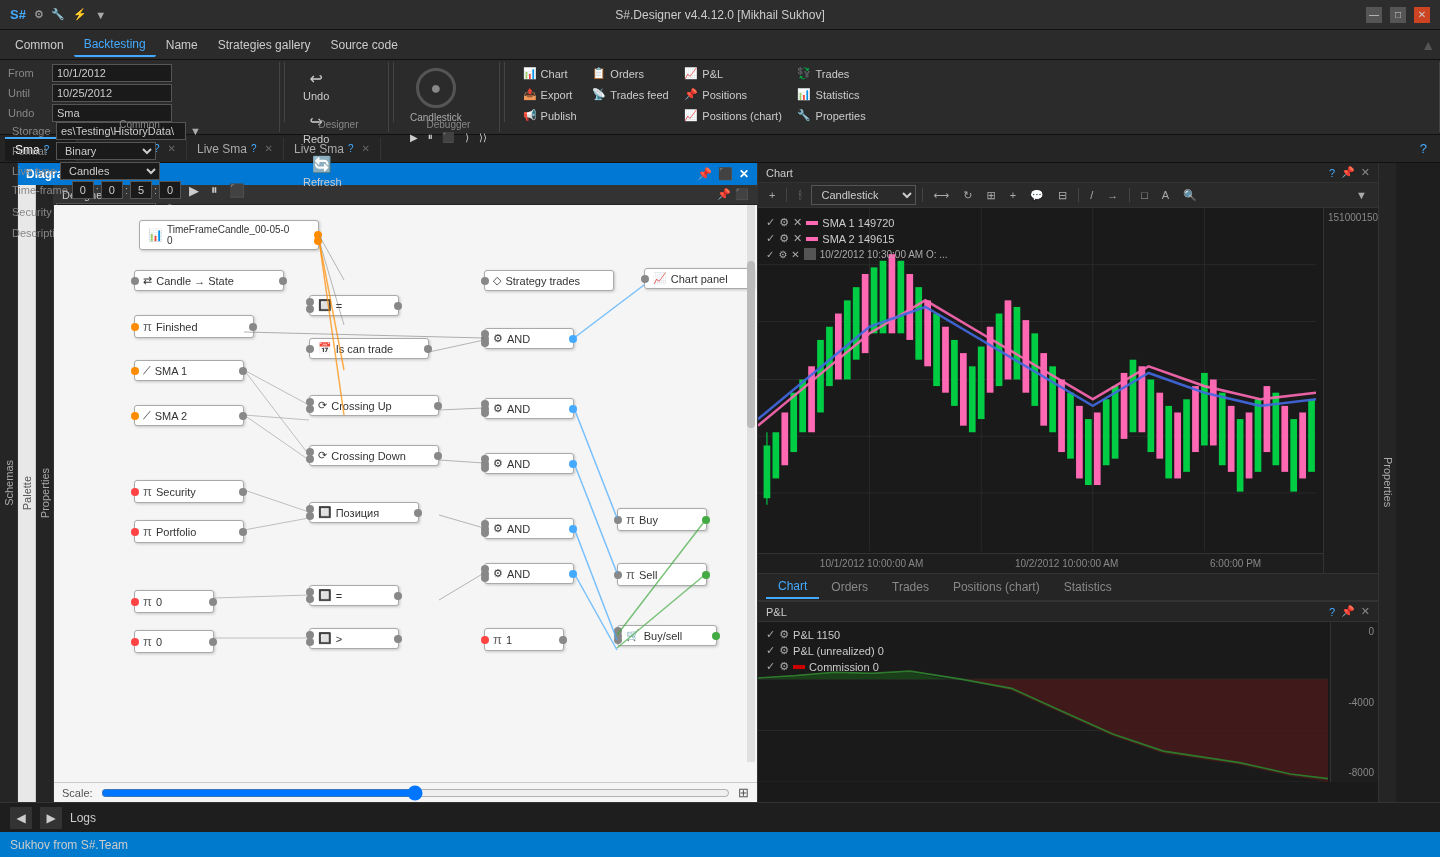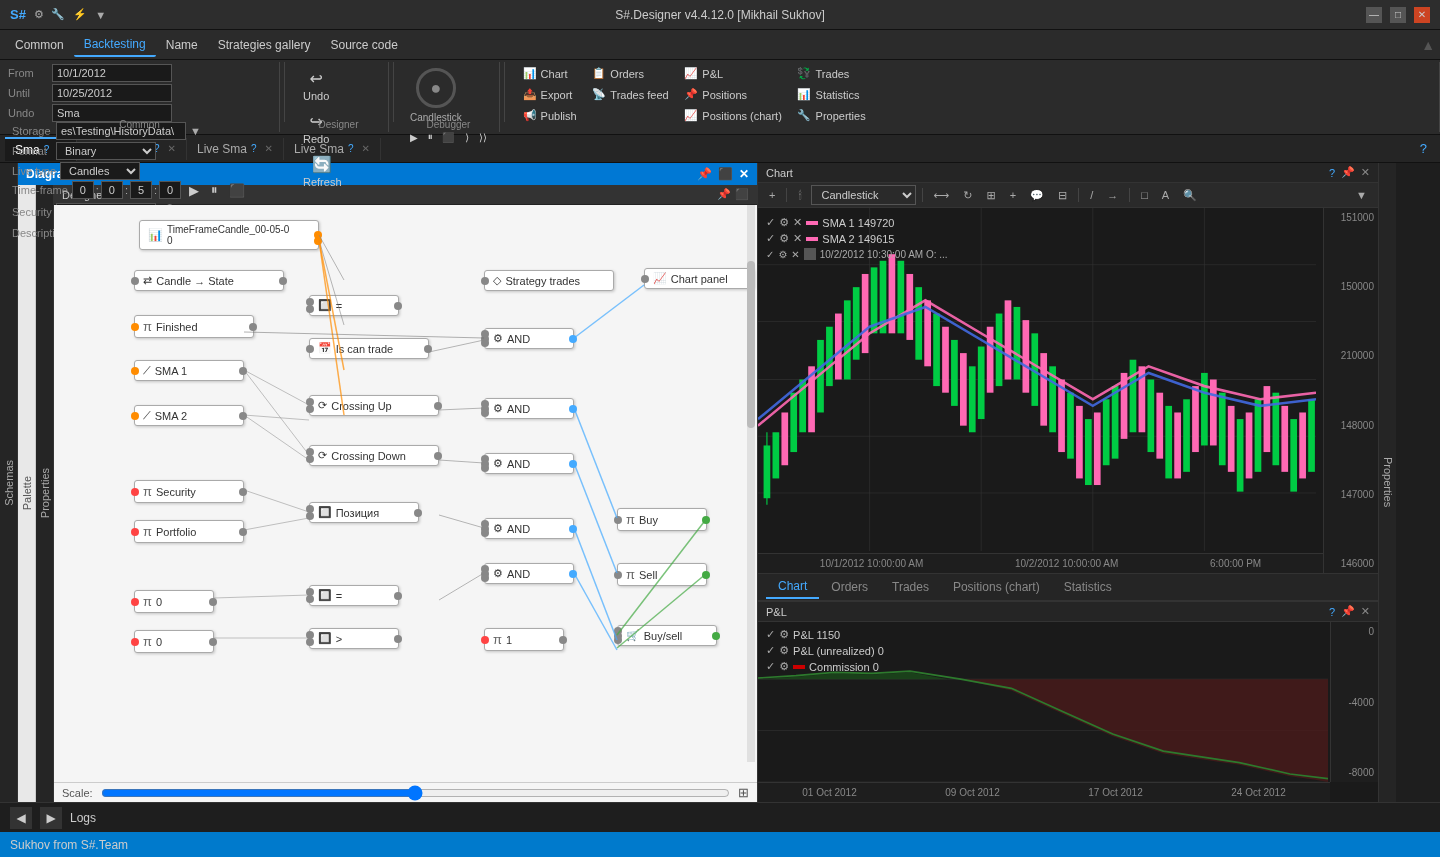--- a/index.html
+++ b/index.html
@@ -96,21 +96,21 @@
     .node-port.right { right: -4px; top: 50%; transform: translateY(-50%); }
     .node-port.orange { background: #ff8c00; }
     .node-port.blue { background: #4af; }
     .node-port.green { background: #4a4; }
     .node-port.red { background: #f44; }
 
     
     #connections-svg { position: absolute; top: 0; left: 0; width: 100%; height: 100%; pointer-events: none; }
 
     
-    .price-axis { position: absolute; right: 0; top: 0; bottom: 0; width: 55px; background: #1e1e1e; border-left: 1px solid #333; display: flex; flex-direction: column; justify-content: space-between; padding: 4px 4px; }
+    .price-axis { position: absolute; right: 0; top: 0; bottom: 0; width: 55px; background: #1e1e1e; border-left: 1px solid #333; display: flex; flex-direction: row; justify-content: space-between; padding: 4px 4px; }
     .price-label { font-size: 10px; color: #888; text-align: right; }
 
     
     .time-axis { position: absolute; bottom: 0; left: 0; right: 55px; height: 20px; background: #1e1e1e; border-top: 1px solid #333; display: flex; align-items: center; justify-content: space-around; padding: 0 16px; }
     .time-label { font-size: 10px; color: #888; }
 
     
     .ribbon-sep { width: 1px; height: 60px; background: #444; margin: 0 4px; }
 
     
@@ -183,21 +183,21 @@
         <span class="ribbon-field-label">Storage</span>
         <input class="ribbon-input" value="es\Testing\HistoryData\" style="width: 130px;">
         <span style="color:#aaa;font-size:11px;">▼</span>
       </div>
       <div class="ribbon-field-row">
         <span class="ribbon-field-label">Format</span>
         <select class="ribbon-select" style="width:100px;"><option>Binary</option></select>
       </div>
       <div class="ribbon-field-row">
         <span class="ribbon-field-label">Live type</span>
-        <select class="ribbon-select" style="width:80px;"><option>Candles</option></select>
+        <select class="ribbon-select" style="width:100px;"><option>Candles</option></select>
       </div>
     </div>
     <div class="ribbon-label-group" style="margin-left:4px;">
       <div class="ribbon-field-row">
         <span class="ribbon-field-label">Time-frame</span>
         <div class="time-inputs">
           <input class="time-input" value="0" style="">
           <span>:</span>
           <input class="time-input" value="0" style="">
           <span>:</span>
@@ -849,26 +849,20 @@
 
           <polyline points="0,49 30,47 60,44 90,45 120,43 160,50 200,58 240,78 280,98 320,113 350,118 380,123 400,128 420,133 450,137" stroke="#2d7a2d" stroke-width="1.5" fill="none"></polyline>
         </svg>
 
         <div style="position:absolute;right:0;top:0;bottom:20px;width:48px;background:#1e1e1e;border-left:1px solid #333;display:flex;flex-direction:column;justify-content:space-between;padding:4px;">
           <span style="font-size:10px;color:#888;text-align:right;">0</span>
           <span style="font-size:10px;color:#888;text-align:right;">-4000</span>
           <span style="font-size:10px;color:#888;text-align:right;">-8000</span>
         </div>
 
-        <div style="position:absolute;bottom:0;left:0;right:48px;height:20px;background:#1e1e1e;border-top:1px solid #333;display:flex;align-items:center;justify-content:space-around;">
-          <span style="font-size:10px;color:#888;">01 Oct 2012</span>
-          <span style="font-size:10px;color:#888;">09 Oct 2012</span>
-          <span style="font-size:10px;color:#888;">17 Oct 2012</span>
-          <span style="font-size:10px;color:#888;">24 Oct 2012</span>
-        </div>
       </div>
     </div>
   </div>
 
   <div id="right-props-sidebar">
     <div class="vertical-text">Properties</div>
   </div>
 </div>
 
 <div id="bottombar">

